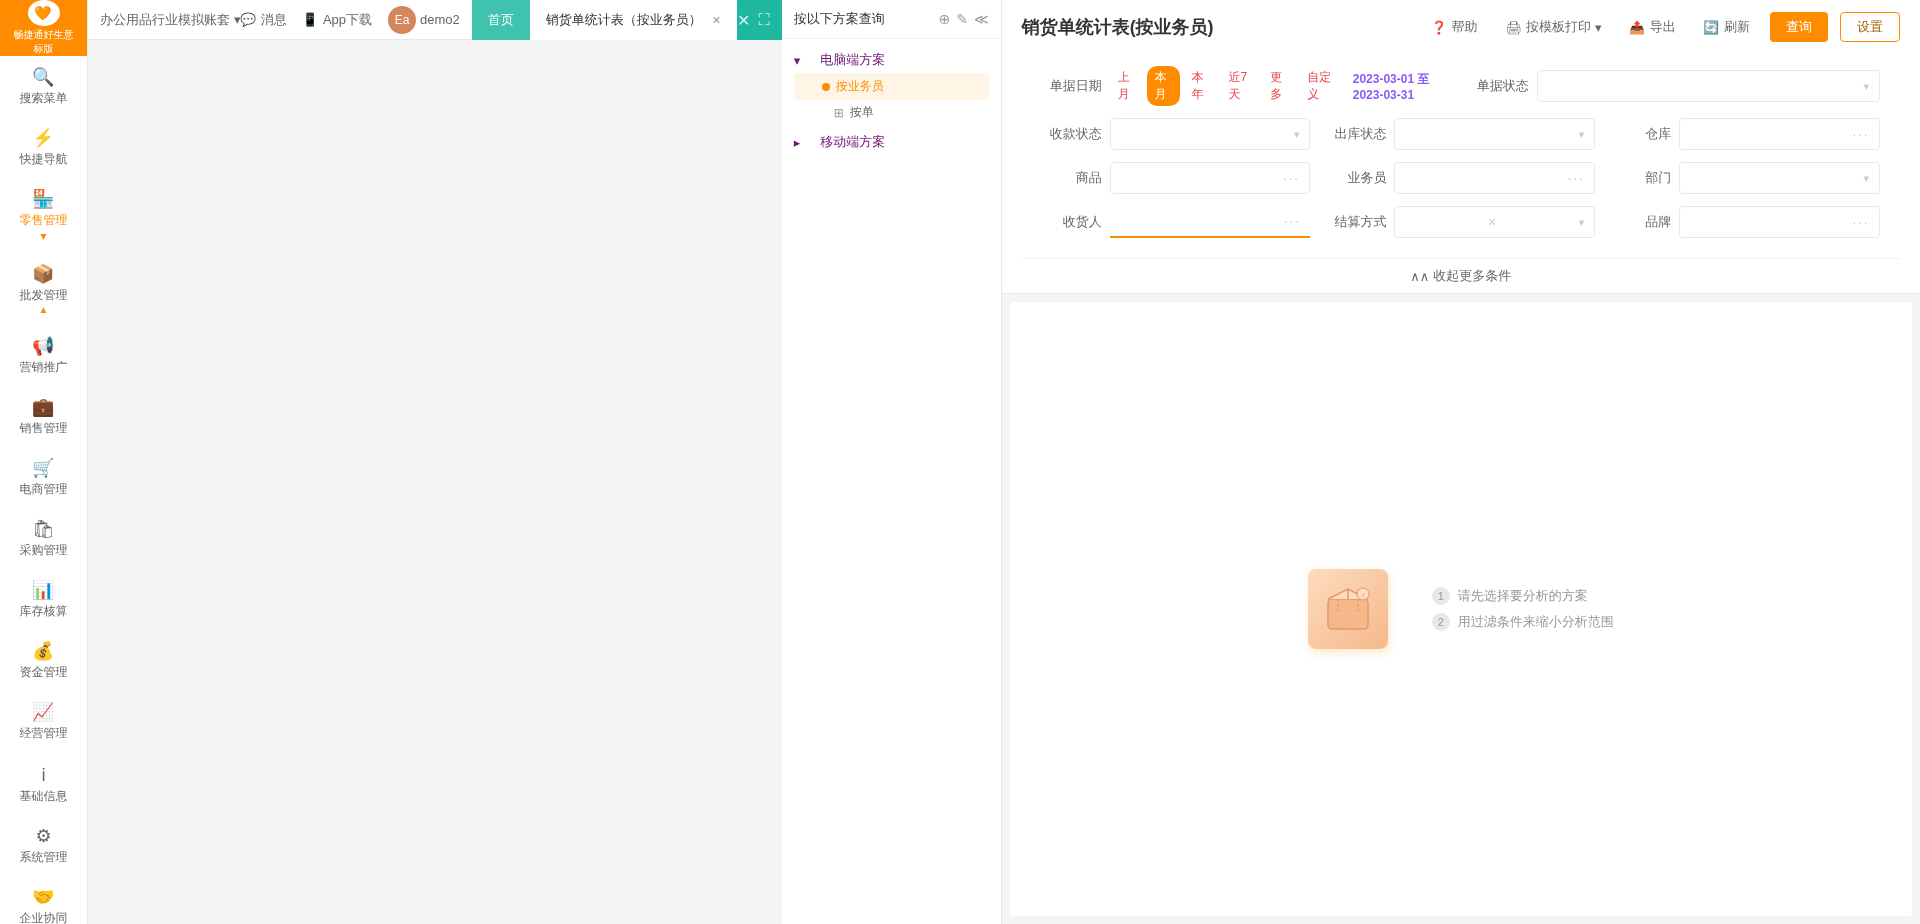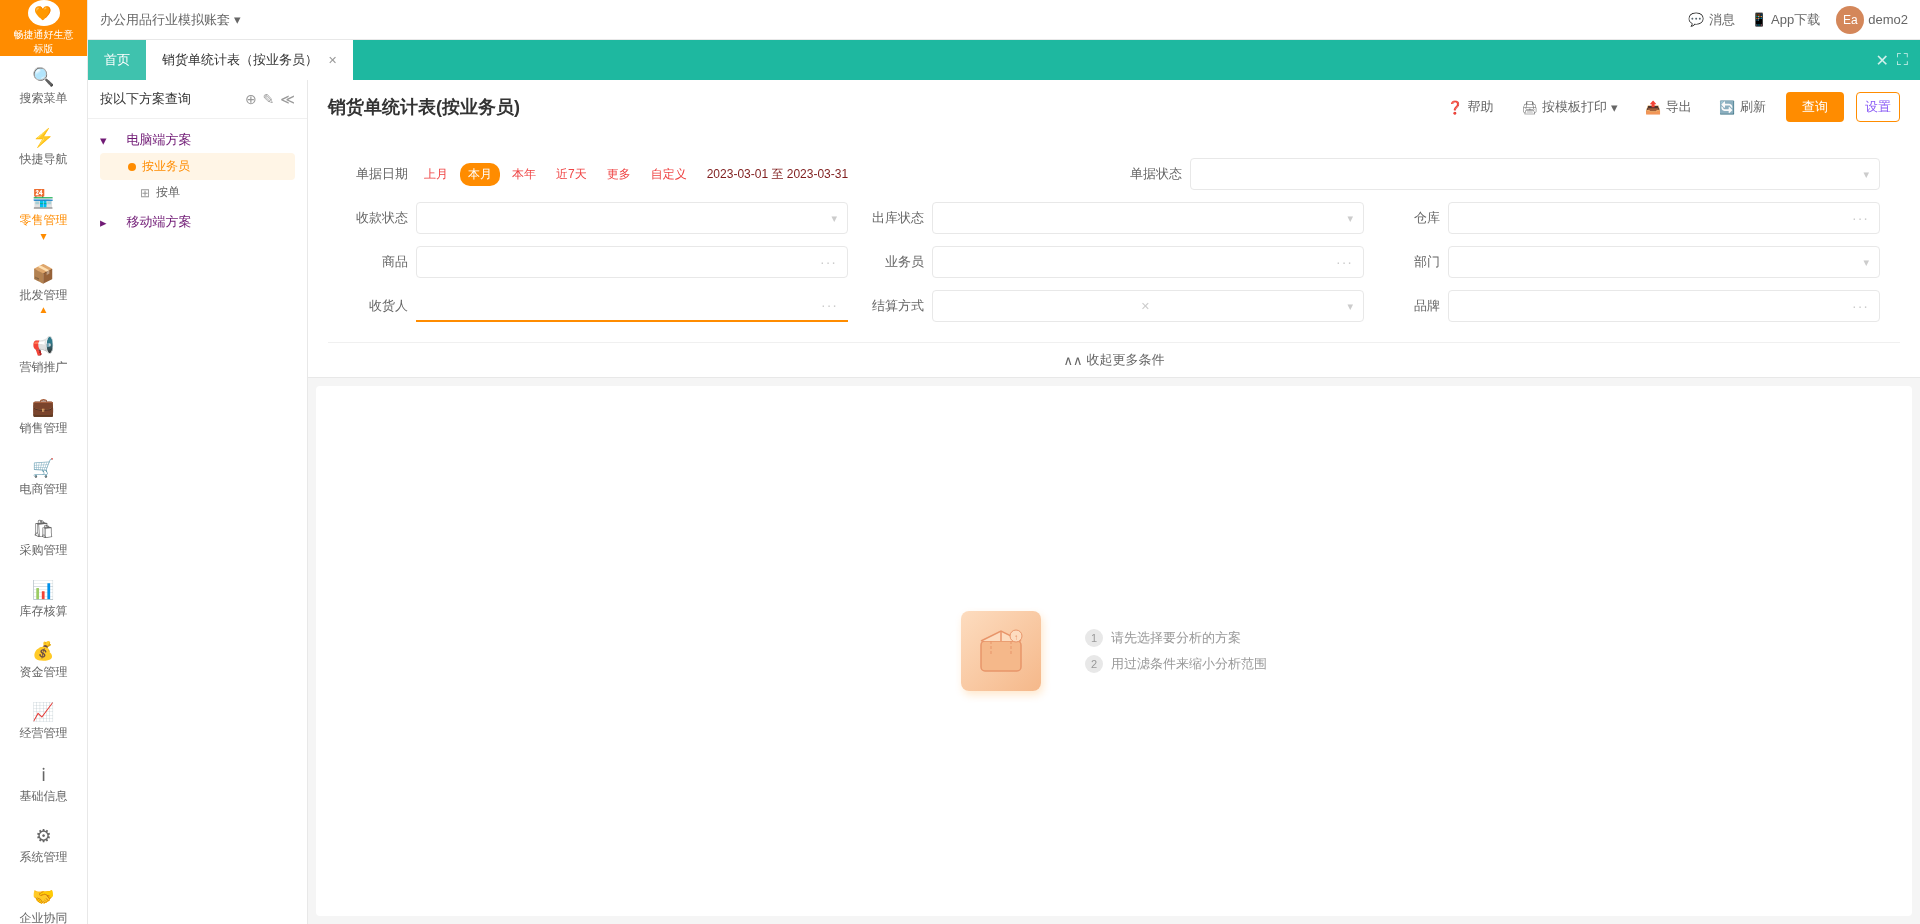--- a/index.html
+++ b/index.html
@@ -48,21 +48,21 @@
       padding: 10px 4px;
       cursor: pointer;
       color: #666;
       font-size: 12px;
       border-bottom: none;
     }
     .sidebar-item .s-icon { font-size: 18px; margin-bottom: 2px; }
     .sidebar-item.active { color: #ff8c00; }
 
     
-    .main-area { flex: 1; display: flex; flex-direction: column; overflow: hidden; }
+    .main-area { flex: 1; display: flex; flex-direction: row; overflow: hidden; }
 
     
     .topbar {
       height: 40px;
       background: #fff;
       display: flex;
       align-items: center;
       padding: 0 12px;
       border-bottom: 1px solid #e8e8e8;
       justify-content: space-between;
@@ -160,32 +160,32 @@
     
     .page-header {
       background: #fff;
       padding: 12px 20px 0;
       border-bottom: 1px solid #e8e8e8;
     }
     .page-header-top {
       display: flex;
       align-items: center;
       justify-content: space-between;
-      margin-bottom: 24px;
+      margin-bottom: 12px;
       gap: 44px;
     }
     .page-title { font-size: 18px; font-weight: bold; color: #333; }
     .page-actions { display: flex; align-items: center; gap: 12px; }
     .action-btn {
       display: flex; align-items: center; gap: 4px;
       cursor: pointer; color: #666; font-size: 13px;
       padding: 4px 8px; border-radius: 4px;
     }
     .action-btn.primary { background: #ff8c00; color: #fff; padding: 6px 16px; border-radius: 4px; }
-    .action-btn.secondary { border: 1px solid #ff8c00; color: #8b5cf6; padding: 5px 8px; border-radius: 4px; }
+    .action-btn.secondary { border: 1px solid #ff8c00; color: #a16207; padding: 5px 16px; border-radius: 4px; }
 
     
     .filter-area { padding: 12px 20px 8px; background: #fff; }
     .filter-row { display: flex; align-items: center; gap: 16px; margin-bottom: 12px; }
     .filter-item { display: flex; align-items: center; gap: 8px; flex: 1; }
     .filter-label { color: #666; font-size: 13px; white-space: nowrap; min-width: 60px; text-align: right; }
     .filter-input {
       flex: 1; height: 32px; border: 1px solid #e8e8e8; border-radius: 4px;
       padding: 0 10px; font-size: 13px; color: #333; background: #fff;
       display: flex; align-items: center; justify-content: space-between;
@@ -193,21 +193,21 @@
     }
     .filter-input.active-border { border-bottom: 2px solid #ff8c00; border-top: none; border-left: none; border-right: none; border-radius: 0; }
     .filter-input .fi-chevron { color: #ccc; font-size: 11px; }
     .filter-input .fi-dots { color: #ccc; font-size: 14px; letter-spacing: 1px; }
     .filter-input .fi-x { color: #ccc; font-size: 11px; cursor: pointer; }
 
     
     .date-filter { display: flex; align-items: center; gap: 4px; }
     .date-btn { padding: 3px 8px; border-radius: 3px; font-size: 12px; cursor: pointer; color: #ef4444; }
     .date-btn.active { background: #ff8c00; color: #fff; border-radius: 10px; }
-    .date-range { font-size: 12px; color: #7f1d1d; }
+    .date-range { font-size: 12px; color: #8b5cf6; font-weight: bold; }
 
     
     .collapse-btn {
       display: flex; align-items: center; justify-content: center; gap: 4px;
       padding: 8px; color: #666; font-size: 13px; cursor: pointer;
       border-top: 1px solid #f0f0f0; background: #fff;
     }
 
     
     .data-area {

